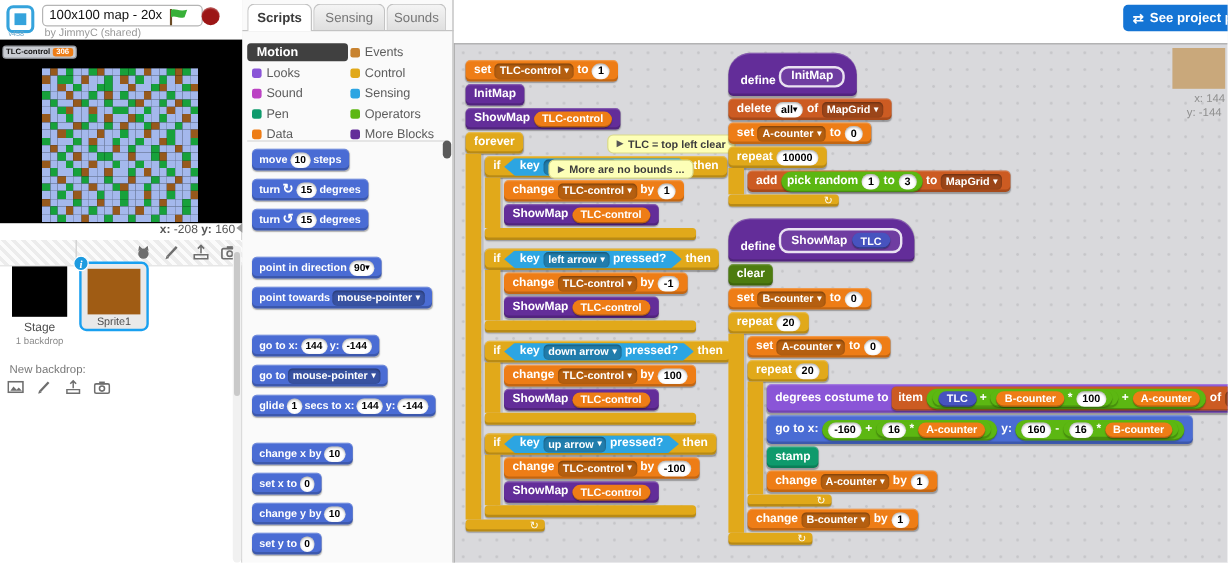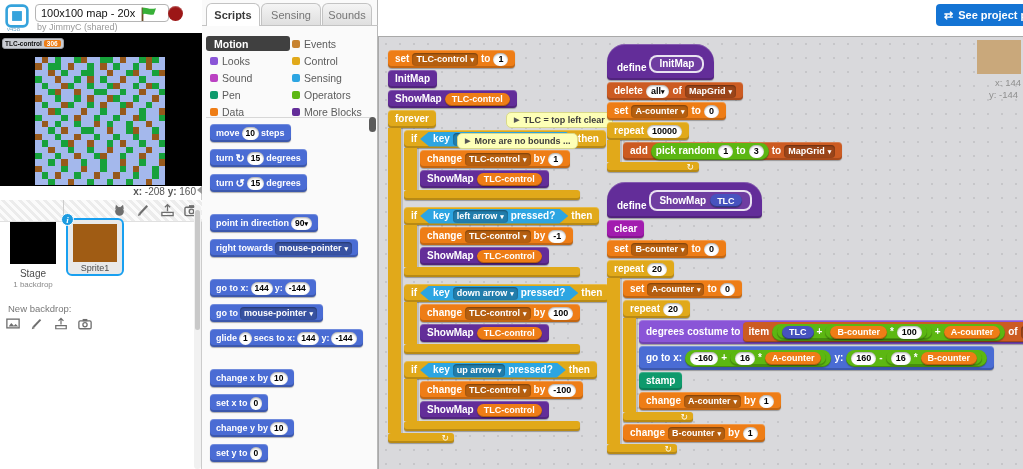--- a/index.html
+++ b/index.html
@@ -313,21 +313,21 @@
 </div>
 
 <div class="stack abs" style="left:607px;top:182px;">
   <div class="blk dhat" style="--c: #632D99; background: rgb(99, 45, 153);">
       <span class="sg-t">define</span>
       <span class="sg-pr">
         <span class="sg-t">ShowMap</span>
         <span class="sg-p">TLC</span>
       </span>
     </div>
-  <div class="blk" style="--c: #0E9A6C; background: #a21caf;">
+  <div class="blk" style="--c: #0E9A6C; background: #4d7c0f;">
       <span class="sg-t">clear</span>
     </div>
   <div class="blk" style="--c: #EE7D16; background: rgb(238, 125, 22);">
       <span class="sg-t">set</span>
       <span class="sg-d">B-counter<span class="dda">▾</span></span>
       <span class="sg-t">to</span>
       <span class="sg-n">0</span>
     </div>
   <div class="cblk" style="--c: #E1A91A;">
     <div class="c-top blk" style="background: rgb(225, 169, 26);">
@@ -994,21 +994,21 @@
       <span class="sg-t">turn</span>
       <span class="sg-g">↺</span>
       <span class="sg-n">15</span>
       <span class="sg-t">degrees</span>
     </div>
   <div class="blk pblk gapb" style="--c: #4A6CD4; background: rgb(74, 108, 212);">
       <span class="sg-t">point in direction</span>
       <span class="sg-nd">90<span class="dda">▾</span></span>
     </div>
   <div class="blk pblk" style="--c: #4A6CD4; background: rgb(74, 108, 212);">
-      <span class="sg-t">right towards</span>
+      <span class="sg-t">point towards</span>
       <span class="sg-d">mouse-pointer<span class="dda">▾</span></span>
     </div>
   <div class="blk pblk gapb" style="--c: #4A6CD4; background: rgb(74, 108, 212);">
       <span class="sg-t">go to x:</span>
       <span class="sg-n">144</span>
       <span class="sg-t">y:</span>
       <span class="sg-n">-144</span>
     </div>
   <div class="blk pblk" style="--c: #4A6CD4; background: rgb(74, 108, 212);">
       <span class="sg-t">go to</span>

